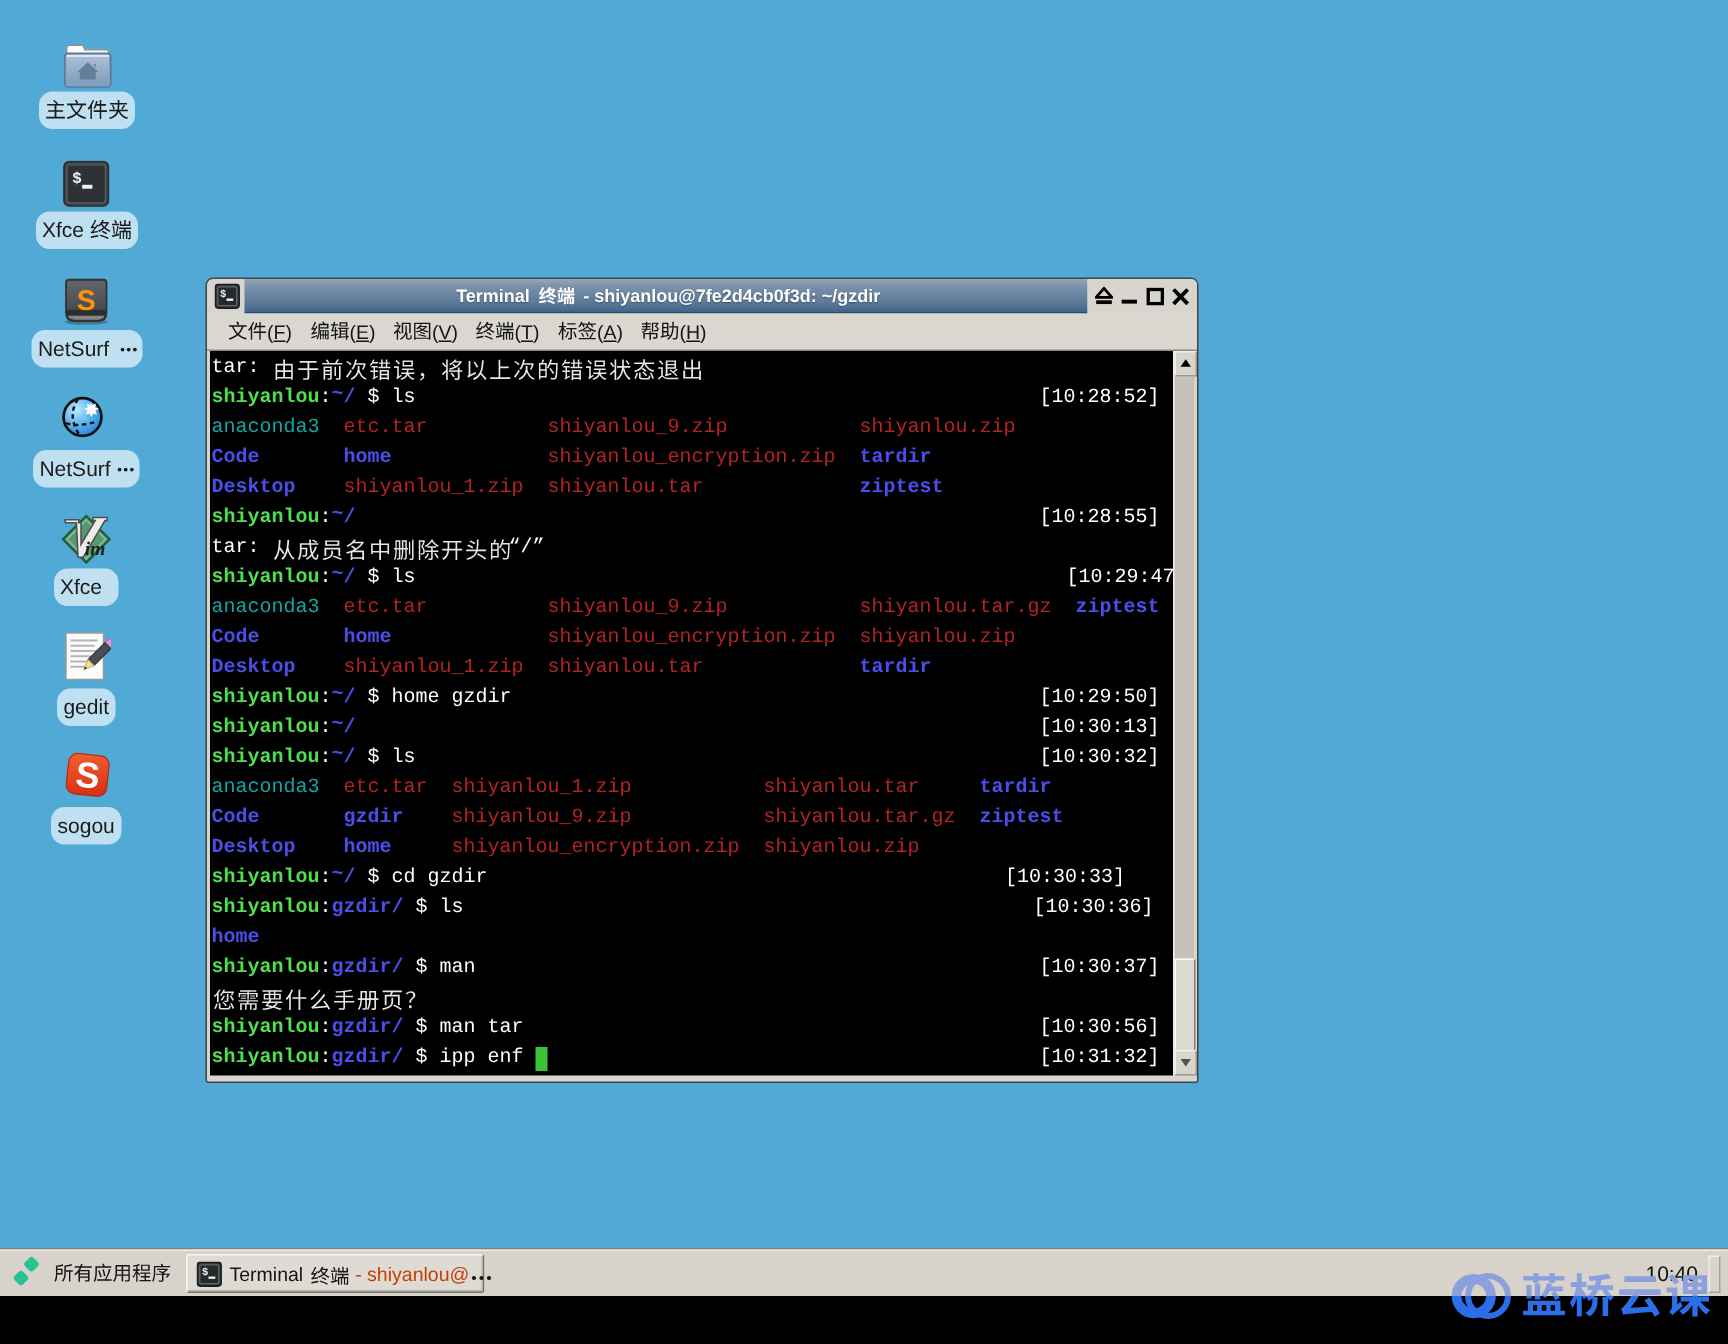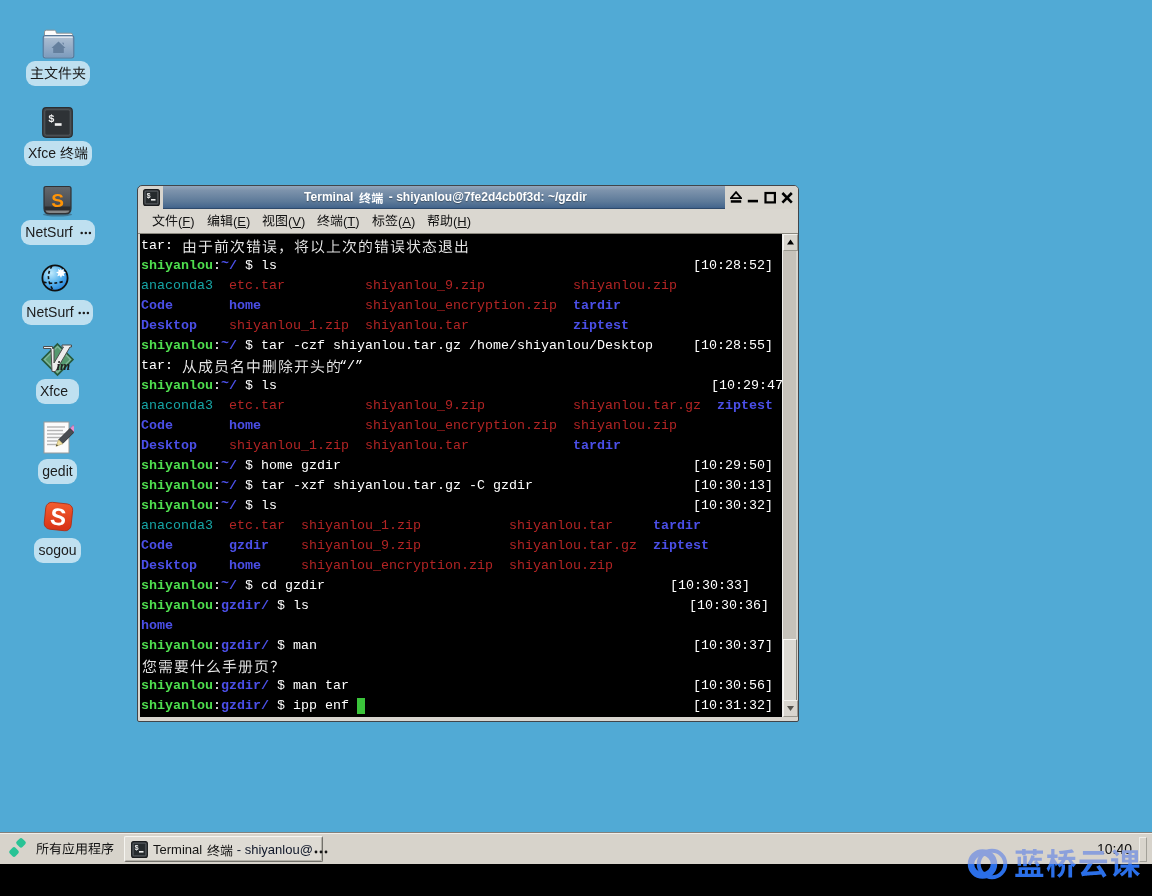--- a/index.html
+++ b/index.html
@@ -205,30 +205,30 @@
         <span class="abs" style="left:26px;top:0;line-height:25px">(<u>H</u>)</span>
       </div>
 <div id="content">
 <div class="tl" style="top:2px"><span class="fg" style="left:1px">tar: </span><div class="cjk" style="left:41.6px;top:2.6px"><svg width="288" height="16" viewBox="0 0 288 16">
               <path fill="#E6E6E6" d="M2.8 9H6.8V12.3H2.8ZM12.1 9V12.3H8V9ZM2.8 7.9V4.6H6.8V7.9ZM12.1 7.9H8V4.6H12.1ZM6.8 0.6V3.5H1.7V14.3H2.8V13.4H12.1V14.2H13.2V3.5H8V0.6Z M17.8 1.7V2.8H23V6.5H16.8V7.7H23V12.7C23 13 22.9 13.1 22.6 13.1C22.2 13.1 21.1 13.1 19.9 13.1C20 13.4 20.2 13.9 20.3 14.2C21.9 14.2 22.8 14.2 23.4 14C24 13.8 24.2 13.5 24.2 12.7V7.7H30.1V6.5H24.2V2.8H29.1V1.7Z M41 5.5V11.6H42V5.5ZM44 5V12.9C44 13.1 43.9 13.2 43.7 13.2C43.5 13.2 42.7 13.2 41.7 13.2C41.9 13.5 42.1 13.9 42.1 14.2C43.3 14.3 44.1 14.2 44.5 14.1C45 13.9 45.1 13.6 45.1 12.9V5ZM42.8 0.5C42.4 1.3 41.9 2.2 41.4 3H36.9L37.6 2.7C37.3 2.1 36.7 1.2 36.1 0.6L35.1 1C35.6 1.6 36.2 2.4 36.5 3H32.8V4H46.1V3H42.6C43.1 2.3 43.5 1.6 44 0.9ZM38.1 8.6V10.1H34.8V8.6ZM38.1 7.7H34.8V6.3H38.1ZM33.7 5.3V14.2H34.8V11H38.1V13C38.1 13.2 38 13.3 37.8 13.3C37.6 13.3 36.9 13.3 36.2 13.2C36.3 13.5 36.5 14 36.6 14.2C37.6 14.2 38.2 14.2 38.6 14.1C39.1 13.9 39.2 13.6 39.2 13V5.3Z M48.8 2.4C49.9 3 51.1 3.9 51.7 4.5L52.4 3.6C51.8 3 50.5 2.2 49.5 1.6ZM48.6 12 49.7 12.8C50.6 11.5 51.7 9.7 52.6 8.2L51.7 7.5C50.8 9.1 49.5 10.9 48.6 12ZM54.8 0.6C54.3 3 53.5 5.3 52.3 6.8C52.6 6.9 53.2 7.2 53.4 7.4C54 6.5 54.5 5.5 55 4.2H60.5C60.2 5.3 59.7 6.4 59.4 7.1C59.6 7.2 60.1 7.5 60.3 7.6C60.8 6.6 61.5 5 61.9 3.5L61.1 3.1L60.8 3.1H55.3C55.6 2.4 55.8 1.6 56 0.8ZM56.5 5V5.9C56.5 8 56.2 11.3 51.6 13.5C51.9 13.7 52.2 14.1 52.4 14.4C55.4 12.9 56.7 11 57.2 9.2C58.1 11.5 59.4 13.3 61.6 14.2C61.7 13.9 62.1 13.4 62.3 13.2C59.7 12.3 58.3 10 57.6 7C57.7 6.6 57.7 6.2 57.7 5.9V5Z M66.7 0.6C66.2 2 65.4 3.3 64.6 4.2C64.7 4.4 65 5 65.1 5.2C65.6 4.7 66 4.1 66.4 3.4H70V2.4H67C67.2 1.9 67.5 1.4 67.6 0.9ZM64.9 8V9H67V12C67 12.6 66.6 13 66.3 13.2C66.5 13.4 66.7 13.9 66.8 14.1C67.1 13.9 67.5 13.6 70 12.2C69.9 12 69.8 11.6 69.8 11.3L68 12.2V9H70.1V8H68V6H69.8V5H65.6V6H67V8ZM75.2 0.6V2.6H73.1V0.6H72.1V2.6H70.6V3.5H72.1V5.5H70.3V6.5H78.3V5.5H76.2V3.5H77.9V2.6H76.2V0.6ZM73.1 3.5H75.2V5.5H73.1ZM72.2 11.1H76.2V12.7H72.2ZM72.2 10.2V8.7H76.2V10.2ZM71.1 7.7V14.3H72.2V13.6H76.2V14.2H77.3V7.7Z M87.4 2.3H92.2V4.3H87.4ZM86.4 1.3V5.3H93.3V1.3ZM81.5 1.7C82.3 2.4 83.3 3.4 83.8 4L84.6 3.2C84.1 2.6 83.1 1.7 82.3 1ZM85.5 9.3V10.3H88.8C88.3 11.8 87.3 12.8 85 13.4C85.3 13.6 85.5 14.1 85.6 14.3C87.9 13.6 89.1 12.6 89.7 11C90.5 12.6 91.8 13.8 93.7 14.3C93.8 14 94.2 13.6 94.4 13.4C92.5 12.9 91.2 11.8 90.5 10.3H94.3V9.3H90.1C90.2 8.8 90.3 8.3 90.3 7.7H93.8V6.7H85.9V7.7H89.3C89.2 8.3 89.2 8.8 89.1 9.3ZM82.8 13.9C83 13.6 83.4 13.3 85.8 11.6C85.7 11.4 85.6 11 85.5 10.7L83.9 11.8V5.2H80.7V6.3H82.8V11.7C82.8 12.3 82.5 12.7 82.2 12.8C82.4 13.1 82.7 13.6 82.8 13.9Z M98.3 14.7C99.9 14.2 100.9 12.9 100.9 11.3C100.9 10.3 100.5 9.6 99.7 9.6C99 9.6 98.5 10 98.5 10.7C98.5 11.4 99 11.7 99.6 11.7L99.9 11.7C99.8 12.7 99.2 13.4 98 13.9Z M118.3 9.8C119 10.7 119.9 11.8 120.2 12.5L121.2 12C120.8 11.2 120 10.1 119.2 9.4ZM123.2 6V7.9H117.2V8.9H123.2V13C123.2 13.2 123.2 13.2 122.9 13.2C122.7 13.3 121.8 13.3 120.9 13.2C121.1 13.5 121.3 14 121.3 14.3C122.5 14.3 123.3 14.3 123.7 14.1C124.2 13.9 124.4 13.6 124.4 13V8.9H126.2V7.9H124.4V6ZM112.7 3.2C113.4 4 114.3 5 114.7 5.8L115.4 5.1V7.7C114.4 8.6 113.3 9.6 112.6 10.1L113.2 11.1C113.9 10.5 114.7 9.7 115.4 9V14.3H116.5V0.6H115.4V4.9C115 4.3 114.2 3.3 113.4 2.6ZM119.5 4C120 4.4 120.6 5 120.9 5.5C119.8 6 118.6 6.4 117.3 6.6C117.6 6.9 117.8 7.3 117.9 7.5C121.2 6.8 124.5 5.2 125.9 2.1L125.2 1.7L125 1.8H121.7C122 1.5 122.3 1.2 122.5 0.9L121.3 0.6C120.5 1.8 118.9 3 117.2 3.7C117.5 3.9 117.8 4.2 118 4.5C118.9 4 119.9 3.4 120.7 2.7H124.3C123.7 3.6 122.8 4.4 121.8 5C121.5 4.5 120.9 3.9 120.3 3.5Z M133.6 2.5C134.4 3.6 135.4 5.1 135.8 6.1L136.8 5.5C136.4 4.5 135.4 3.1 134.5 2ZM139.3 1.2C139 7.8 138 11.5 133.2 13.4C133.4 13.6 133.9 14.2 134 14.4C136 13.5 137.4 12.3 138.4 10.7C139.6 11.9 140.8 13.3 141.4 14.3L142.4 13.5C141.7 12.5 140.2 10.9 138.9 9.7C139.9 7.6 140.3 4.8 140.5 1.2ZM130.1 12.8C130.5 12.5 131 12.1 135.3 10.1C135.3 9.8 135.1 9.3 135 9L131.6 10.7V1.7H130.4V10.5C130.4 11.2 129.8 11.7 129.5 11.9C129.7 12.1 130 12.5 130.1 12.8Z M150.4 0.8V12.5H144.8V13.6H158.2V12.5H151.5V6.5H157.1V5.4H151.5V0.8Z M160.8 2.4C161.9 3 163.1 3.9 163.7 4.5L164.4 3.6C163.8 3 162.5 2.2 161.5 1.6ZM160.6 12 161.7 12.8C162.6 11.5 163.7 9.7 164.6 8.2L163.7 7.5C162.8 9.1 161.5 10.9 160.6 12ZM166.8 0.6C166.3 3 165.5 5.3 164.3 6.8C164.6 6.9 165.2 7.2 165.4 7.4C166 6.5 166.5 5.5 167 4.2H172.5C172.2 5.3 171.7 6.4 171.4 7.1C171.6 7.2 172.1 7.5 172.3 7.6C172.8 6.6 173.5 5 173.9 3.5L173.1 3.1L172.8 3.1H167.3C167.6 2.4 167.8 1.6 168 0.8ZM168.5 5V5.9C168.5 8 168.2 11.3 163.6 13.5C163.9 13.7 164.2 14.1 164.4 14.4C167.4 12.9 168.7 11 169.2 9.2C170.1 11.5 171.4 13.3 173.6 14.2C173.7 13.9 174.1 13.4 174.3 13.2C171.7 12.3 170.3 10 169.6 7C169.7 6.6 169.7 6.2 169.7 5.9V5Z M184.2 6.8C185 7.9 186.1 9.4 186.5 10.3L187.5 9.7C187 8.8 185.9 7.4 185.1 6.3ZM179.6 0.6C179.5 1.3 179.2 2.3 179 3H177.3V13.9H178.3V12.7H182.5V3H180C180.2 2.4 180.5 1.5 180.8 0.8ZM178.3 4H181.5V7.1H178.3ZM178.3 11.7V8.1H181.5V11.7ZM184.9 0.5C184.4 2.6 183.6 4.6 182.6 6C182.9 6.1 183.3 6.4 183.5 6.6C184 5.9 184.5 5 184.9 4H188.8C188.6 10 188.3 12.2 187.9 12.8C187.7 13 187.5 13 187.2 13C186.9 13 186 13 185 12.9C185.2 13.2 185.3 13.7 185.4 14C186.2 14 187.1 14.1 187.6 14C188.1 14 188.5 13.8 188.8 13.4C189.4 12.7 189.6 10.4 189.8 3.5C189.8 3.4 189.8 3 189.8 3H185.3C185.6 2.2 185.8 1.5 186 0.8Z M194.7 0.6C194.2 2 193.4 3.3 192.6 4.2C192.7 4.4 193 5 193.1 5.2C193.6 4.7 194 4.1 194.4 3.4H198V2.4H195C195.2 1.9 195.5 1.4 195.6 0.9ZM192.9 8V9H195V12C195 12.6 194.6 13 194.3 13.2C194.5 13.4 194.7 13.9 194.8 14.1C195.1 13.9 195.5 13.6 198 12.2C197.9 12 197.8 11.6 197.8 11.3L196 12.2V9H198.1V8H196V6H197.8V5H193.6V6H195V8ZM203.2 0.6V2.6H201.1V0.6H200.1V2.6H198.6V3.5H200.1V5.5H198.3V6.5H206.3V5.5H204.2V3.5H205.9V2.6H204.2V0.6ZM201.1 3.5H203.2V5.5H201.1ZM200.2 11.1H204.2V12.7H200.2ZM200.2 10.2V8.7H204.2V10.2ZM199.1 7.7V14.3H200.2V13.6H204.2V14.2H205.3V7.7Z M215.4 2.3H220.2V4.3H215.4ZM214.4 1.3V5.3H221.3V1.3ZM209.5 1.7C210.3 2.4 211.3 3.4 211.8 4L212.6 3.2C212.1 2.6 211.1 1.7 210.3 1ZM213.5 9.3V10.3H216.8C216.3 11.8 215.3 12.8 213 13.4C213.3 13.6 213.5 14.1 213.6 14.3C215.9 13.6 217.1 12.6 217.7 11C218.5 12.6 219.8 13.8 221.7 14.3C221.8 14 222.2 13.6 222.4 13.4C220.5 12.9 219.2 11.8 218.5 10.3H222.3V9.3H218.1C218.2 8.8 218.3 8.3 218.3 7.7H221.8V6.7H213.9V7.7H217.3C217.2 8.3 217.2 8.8 217.1 9.3ZM210.8 13.9C211 13.6 211.4 13.3 213.8 11.6C213.7 11.4 213.6 11 213.5 10.7L211.9 11.8V5.2H208.7V6.3H210.8V11.7C210.8 12.3 210.5 12.7 210.2 12.8C210.4 13.1 210.7 13.6 210.8 13.9Z M235 1.6C235.7 2.4 236.5 3.5 236.8 4.2L237.7 3.7C237.4 3 236.6 1.9 235.9 1.1ZM224.7 3.1C225.4 3.9 226.3 5.1 226.6 5.9L227.5 5.2C227.2 4.5 226.3 3.4 225.6 2.5ZM232.8 0.6V4.1L232.8 5H229.3V6.1H232.7C232.5 8.6 231.6 11.3 228.9 13.6C229.2 13.8 229.6 14.1 229.8 14.3C232 12.4 233.1 10.2 233.5 8C234.4 10.8 235.7 13 237.7 14.3C237.9 14 238.2 13.6 238.5 13.4C236.2 12.1 234.8 9.4 234.1 6.1H238.2V5H233.9L233.9 4.1V0.6ZM224.5 10.2 225.1 11.2C225.9 10.5 226.8 9.6 227.7 8.8V14.3H228.8V0.6H227.7V7.4C226.5 8.5 225.3 9.6 224.5 10.2Z M245.7 7C246.6 7.5 247.6 8.3 248.1 8.9L249.1 8.2C248.5 7.6 247.5 6.9 246.6 6.4ZM244 9.5V12.4C244 13.7 244.5 14 246.2 14C246.6 14 249.3 14 249.7 14C251.1 14 251.5 13.5 251.6 11.6C251.3 11.6 250.8 11.4 250.6 11.2C250.5 12.7 250.4 13 249.6 13C249 13 246.7 13 246.3 13C245.3 13 245.1 12.9 245.1 12.4V9.5ZM246.1 9.2C247 10 248 11.1 248.5 11.8L249.4 11.2C248.9 10.5 247.8 9.4 247 8.7ZM251.2 9.6C251.9 10.9 252.7 12.6 252.9 13.6L254 13.2C253.7 12.2 252.9 10.5 252.2 9.3ZM242.3 9.5C242 10.7 241.5 12.2 240.8 13.2L241.8 13.7C242.5 12.7 243 11.1 243.3 9.8ZM246.9 0.5C246.9 1.3 246.8 2 246.6 2.7H240.8V3.7H246.3C245.6 5.7 244.1 7.3 240.7 8.2C240.9 8.4 241.2 8.8 241.3 9.1C245.2 8.1 246.8 6.1 247.5 3.7C248.6 6.4 250.6 8.2 253.5 9C253.7 8.7 254 8.3 254.3 8C251.6 7.4 249.7 5.9 248.7 3.7H254.1V2.7H247.8C247.9 2 248 1.3 248.1 0.5Z M257.2 1.8C258 2.5 259 3.6 259.4 4.2L260.3 3.6C259.8 2.9 258.8 1.9 258.1 1.2ZM267.6 4.5V5.9H263V4.5ZM267.6 3.6H263V2.2H267.6ZM261.7 11.9C262 11.7 262.5 11.5 265.6 10.6C265.6 10.4 265.5 10 265.6 9.7L263 10.4V6.9H268.7V1.3H261.8V9.9C261.8 10.5 261.5 10.8 261.2 11C261.4 11.2 261.6 11.6 261.7 11.9ZM264.3 7.9C265.9 9 267.9 10.7 268.8 11.8L269.6 11.2C269.1 10.6 268.3 9.8 267.4 9.1C268.2 8.7 269.1 8.1 269.9 7.5L269 6.8C268.4 7.3 267.5 8 266.7 8.6C266.2 8.1 265.6 7.7 265.1 7.3ZM259.9 5.9H256.8V6.9H258.8V11.5C258.1 11.8 257.4 12.4 256.6 13.1L257.3 14.1C258.1 13.2 258.9 12.4 259.4 12.4C259.8 12.4 260.2 12.8 260.9 13.2C261.9 13.8 263.2 13.9 264.9 13.9C266.4 13.9 269 13.8 270.1 13.8C270.1 13.4 270.2 12.9 270.4 12.6C268.9 12.8 266.7 12.9 265 12.9C263.3 12.9 262.1 12.8 261.1 12.3C260.5 11.9 260.2 11.7 259.9 11.5Z M273.5 8V13.4H284.1V14.3H285.3V8H284.1V12.3H280V7.1H284.7V1.9H283.5V6H280V0.6H278.8V6H275.4V2H274.2V7.1H278.8V12.3H274.8V8Z"></path>
             </svg></div></div>
 <div class="tl" style="top:22px"><span class="gr" style="left:1px">shiyanlou</span><span class="fg" style="left:73px">:</span><span class="bl" style="left:81px;top:-2px">~</span><span class="bl" style="left:89px">/</span><span class="fg" style="left:97px"> $ ls</span><span class="fg" style="left:553px">[10:28:52]</span></div>
 <div class="tl" style="top:42px"><span class="te" style="left:1px">anaconda3</span><span class="re" style="left:89px">etc.tar</span><span class="re" style="left:225px">shiyanlou_9.zip</span><span class="re" style="left:433px">shiyanlou.zip</span></div>
 <div class="tl" style="top:62px"><span class="bl" style="left:1px">Code</span><span class="bl" style="left:89px">home</span><span class="re" style="left:225px">shiyanlou_encryption.zip</span><span class="bl" style="left:433px">tardir</span></div>
 <div class="tl" style="top:82px"><span class="bl" style="left:1px">Desktop</span><span class="re" style="left:89px">shiyanlou_1.zip</span><span class="re" style="left:225px">shiyanlou.tar</span><span class="bl" style="left:433px">ziptest</span></div>
-<div class="tl" style="top:102px"><span class="gr" style="left:1px">shiyanlou</span><span class="fg" style="left:73px">:</span><span class="bl" style="left:81px;top:-2px">~</span><span class="bl" style="left:89px">/</span><span class="fg" style="left:97px"> $ tar -czf shiyanlou.tar.gz /home/shiyanlou/Desktop</span><span class="fg" style="left:553px">[10:28:55]</span></div>
+<div class="tl" style="top:102px"><span class="gr" style="left:1px">shiyanlou</span><span class="fg" style="left:73px">:</span><span class="bl" style="left:81px;top:-2px">~</span><span class="bl" style="left:89px">/</span><span class="fg" style="left:553px">[10:28:55]</span></div>
 <div class="tl" style="top:122px"><span class="fg" style="left:1px">tar: </span><div class="cjk" style="left:41.6px;top:2.6px"><svg width="160" height="16" viewBox="0 0 160 16">
               <path fill="#E6E6E6" d="M3.9 0.9C3.7 6.5 3.1 10.9 0.6 13.5C0.9 13.7 1.5 14.1 1.7 14.3C3.2 12.5 4 10.1 4.5 7.1C5.4 8.3 6.3 9.7 6.8 10.7L7.6 9.9C7.1 8.7 5.8 7 4.7 5.7C4.9 4.2 5 2.7 5.1 1ZM9.6 0.9C9.3 6.6 8.5 11 5.5 13.5C5.8 13.6 6.4 14 6.6 14.2C8.2 12.7 9.2 10.7 9.9 8.2C10.5 10.3 11.6 12.7 13.5 14.1C13.6 13.8 14 13.3 14.3 13.1C12 11.5 10.8 8.3 10.3 5.8C10.6 4.4 10.7 2.7 10.8 1Z M24.1 0.6C24.1 1.5 24.1 2.3 24.2 3.1H17.9V7.3C17.9 9.3 17.8 11.8 16.5 13.7C16.8 13.8 17.3 14.2 17.5 14.4C18.8 12.4 19.1 9.4 19.1 7.3V7.2H21.8C21.7 9.8 21.7 10.7 21.5 11C21.3 11.1 21.2 11.1 21 11.1C20.7 11.1 20.1 11.1 19.4 11.1C19.6 11.3 19.7 11.8 19.7 12.1C20.5 12.1 21.1 12.1 21.5 12.1C21.9 12.1 22.2 12 22.4 11.7C22.7 11.3 22.8 10 22.9 6.7C22.9 6.5 22.9 6.2 22.9 6.2H19.1V4.2H24.3C24.4 6.6 24.8 8.8 25.4 10.5C24.4 11.7 23.2 12.6 21.9 13.3C22.1 13.5 22.5 14 22.7 14.2C23.9 13.5 24.9 12.7 25.8 11.7C26.5 13.3 27.4 14.2 28.5 14.2C29.7 14.2 30.1 13.5 30.3 10.9C30 10.8 29.6 10.5 29.3 10.3C29.2 12.3 29.1 13.1 28.6 13.1C27.9 13.1 27.2 12.2 26.6 10.7C27.7 9.3 28.6 7.6 29.3 5.7L28.1 5.4C27.7 6.9 27 8.2 26.2 9.4C25.8 8 25.6 6.2 25.4 4.2H30.2V3.1H25.3C25.3 2.3 25.3 1.5 25.3 0.6ZM26 1.3C27 1.8 28.1 2.6 28.7 3.1L29.4 2.4C28.8 1.8 27.6 1.1 26.7 0.7Z M36 2.2H43V3.9H36ZM34.8 1.3V4.9H44.2V1.3ZM38.8 8.2V9.6C38.8 10.8 38.4 12.4 33 13.4C33.2 13.7 33.6 14.1 33.7 14.4C39.3 13.1 40 11.2 40 9.6V8.2ZM39.9 12.1C41.7 12.8 44.1 13.7 45.4 14.4L45.9 13.4C44.7 12.8 42.2 11.9 40.4 11.3ZM34.3 6.2V11.7H35.5V7.3H43.6V11.6H44.8V6.2Z M51.9 5.2C52.7 5.8 53.6 6.5 54.2 7.1C52.5 8 50.5 8.7 48.7 9C48.9 9.3 49.2 9.8 49.3 10.1C50.1 9.9 50.9 9.6 51.8 9.3V14.3H52.9V13.5H59.5V14.3H60.7V8H54.7C57.2 6.7 59.4 4.9 60.6 2.5L59.8 2L59.6 2.1H54.4C54.7 1.7 55 1.2 55.3 0.8L54 0.6C53.2 2 51.5 3.6 49 4.8C49.3 5 49.7 5.4 49.8 5.6C51.2 4.9 52.4 4 53.4 3.1H58.9C58 4.4 56.7 5.5 55.3 6.5C54.6 5.9 53.6 5.1 52.8 4.6ZM59.5 12.5H52.9V9.1H59.5Z M70.8 0.6V3.3H65.4V10.3H66.5V9.4H70.8V14.3H72V9.4H76.3V10.3H77.4V3.3H72V0.6ZM66.5 8.3V4.4H70.8V8.3ZM76.3 8.3H72V4.4H76.3Z M90.6 2.2V10.7H91.5V2.2ZM92.7 0.8V13C92.7 13.3 92.7 13.3 92.5 13.3C92.3 13.3 91.6 13.3 90.9 13.3C91.1 13.6 91.2 14 91.2 14.3C92.2 14.3 92.8 14.3 93.2 14.1C93.6 13.9 93.7 13.6 93.7 13V0.8ZM80.7 6.4V7.4H81.6V8.2C81.6 10 81.5 12.2 80.6 13.8C80.8 13.9 81.2 14.1 81.4 14.3C82.4 12.7 82.5 10.1 82.5 8.2V7.4H83.9V12.9C83.9 13.1 83.9 13.2 83.7 13.2C83.6 13.2 83.1 13.2 82.5 13.2C82.7 13.4 82.8 13.9 82.8 14.1C83.6 14.1 84.1 14.1 84.4 13.9C84.8 13.8 84.9 13.5 84.9 12.9V7.4H85.9V7.5C85.9 9.5 85.9 12.1 85 13.8C85.2 13.9 85.7 14.1 85.8 14.3C86.7 12.5 86.9 9.6 86.9 7.5V7.4H88.2V12.9C88.2 13.1 88.2 13.2 88 13.2C87.9 13.2 87.4 13.2 86.9 13.2C87 13.4 87.1 13.9 87.1 14.1C87.9 14.1 88.4 14.1 88.7 13.9C89.1 13.8 89.2 13.5 89.2 12.9V7.4H90V6.4H89.2V1.1H85.9V6.4H84.9V1.1H81.6V6.4ZM82.5 2.1H83.9V6.4H82.5ZM86.9 2.1H88.2V6.4H86.9Z M103.1 9.8C102.6 10.9 101.8 12 101 12.8C101.3 12.9 101.7 13.2 101.9 13.4C102.6 12.6 103.5 11.3 104.1 10.1ZM107.4 10.1C108.2 11.1 109.1 12.4 109.5 13.3L110.4 12.7C110 11.9 109.1 10.6 108.2 9.7ZM97.2 1.2V14.3H98.2V2.2H100.1C99.7 3.2 99.3 4.5 98.8 5.6C100 6.8 100.2 7.8 100.2 8.6C100.2 9.1 100.2 9.5 99.9 9.6C99.8 9.7 99.6 9.8 99.4 9.8C99.2 9.8 98.8 9.8 98.5 9.8C98.7 10.1 98.7 10.5 98.8 10.8C99.1 10.8 99.5 10.8 99.8 10.7C100.1 10.7 100.4 10.6 100.6 10.4C101.1 10.1 101.2 9.5 101.2 8.7C101.2 7.8 101 6.7 99.8 5.5C100.4 4.3 100.9 2.8 101.4 1.6L100.7 1.1L100.5 1.2ZM101.5 8V9H105.4V13C105.4 13.2 105.4 13.3 105.1 13.3C104.9 13.3 104.2 13.3 103.4 13.3C103.6 13.6 103.7 14 103.8 14.3C104.8 14.3 105.5 14.3 106 14.1C106.4 13.9 106.5 13.6 106.5 13V9H110.2V8H106.5V6.2H108.8V5.2H102.9V6.2H105.4V8ZM105.8 0.5C104.9 2.3 103 4 101.1 5C101.4 5.2 101.7 5.5 101.9 5.8C103.3 4.9 104.8 3.7 105.9 2.2C107.2 3.8 108.4 4.8 109.8 5.6C109.9 5.3 110.3 5 110.5 4.8C109.1 4 107.8 3 106.5 1.4L106.8 0.9Z M121.7 2.6V6.9H117.5V6.2V2.6ZM112.8 6.9V8H116.3C116.1 10 115.3 12 112.8 13.5C113.1 13.7 113.5 14.1 113.7 14.4C116.5 12.6 117.2 10.3 117.4 8H121.7V14.3H122.8V8H126.1V6.9H122.8V2.6H125.7V1.6H113.3V2.6H116.4V6.2L116.4 6.9Z M136 10.7C138 11.6 140.1 13 141.3 14.1L142.1 13.2C140.8 12.1 138.7 10.8 136.6 9.8ZM130.9 2.1C132.1 2.5 133.5 3.3 134.3 3.9L134.9 3C134.2 2.4 132.7 1.7 131.5 1.3ZM129.5 4.8C130.7 5.3 132.2 6.1 132.9 6.7L133.6 5.8C132.9 5.2 131.4 4.4 130.2 4ZM128.8 7.4V8.5H135.2C134.4 10.8 132.7 12.4 128.8 13.3C129.1 13.6 129.4 14 129.5 14.2C133.7 13.2 135.6 11.2 136.4 8.5H142.1V7.4H136.6C137 5.5 137 3.3 137 0.7H135.9C135.9 3.3 135.9 5.6 135.5 7.4Z M152.2 6.8C153 7.9 154.1 9.4 154.5 10.3L155.5 9.7C155 8.8 153.9 7.4 153.1 6.3ZM147.6 0.6C147.5 1.3 147.2 2.3 147 3H145.3V13.9H146.3V12.7H150.5V3H148C148.2 2.4 148.5 1.5 148.8 0.8ZM146.3 4H149.5V7.1H146.3ZM146.3 11.7V8.1H149.5V11.7ZM152.9 0.5C152.4 2.6 151.6 4.6 150.6 6C150.9 6.1 151.3 6.4 151.5 6.6C152 5.9 152.5 5 152.9 4H156.8C156.6 10 156.3 12.2 155.9 12.8C155.7 13 155.5 13 155.2 13C154.9 13 154 13 153 12.9C153.2 13.2 153.3 13.7 153.4 14C154.2 14 155.1 14.1 155.6 14C156.1 14 156.5 13.8 156.8 13.4C157.4 12.7 157.6 10.4 157.8 3.5C157.8 3.4 157.8 3 157.8 3H153.3C153.6 2.2 153.8 1.5 154 0.8Z"></path>
             </svg></div><span class="fg" style="left:199px">“/”</span></div>
 <div class="tl" style="top:142px"><span class="gr" style="left:1px">shiyanlou</span><span class="fg" style="left:73px">:</span><span class="bl" style="left:81px;top:-2px">~</span><span class="bl" style="left:89px">/</span><span class="fg" style="left:97px"> $ ls</span><span class="fg" style="left:571px">[10:29:47]</span></div>
 <div class="tl" style="top:162px"><span class="te" style="left:1px">anaconda3</span><span class="re" style="left:89px">etc.tar</span><span class="re" style="left:225px">shiyanlou_9.zip</span><span class="re" style="left:433px">shiyanlou.tar.gz</span><span class="bl" style="left:577px">ziptest</span></div>
 <div class="tl" style="top:182px"><span class="bl" style="left:1px">Code</span><span class="bl" style="left:89px">home</span><span class="re" style="left:225px">shiyanlou_encryption.zip</span><span class="re" style="left:433px">shiyanlou.zip</span></div>
 <div class="tl" style="top:202px"><span class="bl" style="left:1px">Desktop</span><span class="re" style="left:89px">shiyanlou_1.zip</span><span class="re" style="left:225px">shiyanlou.tar</span><span class="bl" style="left:433px">tardir</span></div>
 <div class="tl" style="top:222px"><span class="gr" style="left:1px">shiyanlou</span><span class="fg" style="left:73px">:</span><span class="bl" style="left:81px;top:-2px">~</span><span class="bl" style="left:89px">/</span><span class="fg" style="left:97px"> $ home gzdir</span><span class="fg" style="left:553px">[10:29:50]</span></div>
-<div class="tl" style="top:242px"><span class="gr" style="left:1px">shiyanlou</span><span class="fg" style="left:73px">:</span><span class="bl" style="left:81px;top:-2px">~</span><span class="bl" style="left:89px">/</span><span class="fg" style="left:97px"> $ tar -xzf shiyanlou.tar.gz -C gzdir</span><span class="fg" style="left:553px">[10:30:13]</span></div>
+<div class="tl" style="top:242px"><span class="gr" style="left:1px">shiyanlou</span><span class="fg" style="left:73px">:</span><span class="bl" style="left:81px;top:-2px">~</span><span class="bl" style="left:89px">/</span><span class="fg" style="left:553px">[10:30:13]</span></div>
 <div class="tl" style="top:262px"><span class="gr" style="left:1px">shiyanlou</span><span class="fg" style="left:73px">:</span><span class="bl" style="left:81px;top:-2px">~</span><span class="bl" style="left:89px">/</span><span class="fg" style="left:97px"> $ ls</span><span class="fg" style="left:553px">[10:30:32]</span></div>
 <div class="tl" style="top:282px"><span class="te" style="left:1px">anaconda3</span><span class="re" style="left:89px">etc.tar</span><span class="re" style="left:161px">shiyanlou_1.zip</span><span class="re" style="left:369px">shiyanlou.tar</span><span class="bl" style="left:513px">tardir</span></div>
 <div class="tl" style="top:302px"><span class="bl" style="left:1px">Code</span><span class="bl" style="left:89px">gzdir</span><span class="re" style="left:161px">shiyanlou_9.zip</span><span class="re" style="left:369px">shiyanlou.tar.gz</span><span class="bl" style="left:513px">ziptest</span></div>
 <div class="tl" style="top:322px"><span class="bl" style="left:1px">Desktop</span><span class="bl" style="left:89px">home</span><span class="re" style="left:161px">shiyanlou_encryption.zip</span><span class="re" style="left:369px">shiyanlou.zip</span></div>
 <div class="tl" style="top:342px"><span class="gr" style="left:1px">shiyanlou</span><span class="fg" style="left:73px">:</span><span class="bl" style="left:81px;top:-2px">~</span><span class="bl" style="left:89px">/</span><span class="fg" style="left:97px"> $ cd gzdir</span><span class="fg" style="left:530px">[10:30:33]</span></div>
 <div class="tl" style="top:362px"><span class="gr" style="left:1px">shiyanlou</span><span class="fg" style="left:73px">:</span><span class="bl" style="left:81px">gzdir/</span><span class="fg" style="left:129px"> $ ls</span><span class="fg" style="left:549px">[10:30:36]</span></div>
 <div class="tl" style="top:382px"><span class="bl" style="left:1px">home</span></div>
 <div class="tl" style="top:402px"><span class="gr" style="left:1px">shiyanlou</span><span class="fg" style="left:73px">:</span><span class="bl" style="left:81px">gzdir/</span><span class="fg" style="left:129px"> $ man</span><span class="fg" style="left:553px">[10:30:37]</span></div>
 <div class="tl" style="top:422px"><div class="cjk" style="left:1.6px;top:2.6px"><svg width="144" height="16" viewBox="0 0 144 16">
               <path fill="#E6E6E6" d="M7 4.7C6.6 5.8 5.9 6.8 5.1 7.5C5.3 7.6 5.7 8 5.9 8.1C6.7 7.4 7.5 6.2 8 5ZM9.2 3.5V7.9C9.2 8 9.1 8.1 9 8.1C8.8 8.1 8.2 8.1 7.4 8.1C7.6 8.3 7.7 8.8 7.8 9C8.7 9 9.4 9 9.7 8.9C10.2 8.7 10.3 8.4 10.3 7.9V3.5ZM11.1 5.1C11.8 6 12.6 7.3 12.9 8.2L13.9 7.6C13.5 6.8 12.8 5.6 12 4.7ZM3.9 9.9V12.5C3.9 13.7 4.4 14 6.2 14C6.5 14 9.3 14 9.7 14C11.2 14 11.6 13.6 11.7 11.7C11.4 11.6 10.9 11.4 10.7 11.2C10.6 12.8 10.5 13 9.7 13C9 13 6.7 13 6.2 13C5.2 13 5 12.9 5 12.5V9.9ZM6.2 9.2C7 10 7.9 11.2 8.3 11.9L9.2 11.3C8.8 10.6 7.9 9.5 7 8.8ZM11.4 10.1C12.1 11.2 12.8 12.6 13 13.5L14.1 13.1C13.8 12.2 13.1 10.8 12.4 9.7ZM2.2 10C1.9 11 1.3 12.3 0.7 13.2L1.8 13.7C2.3 12.8 2.8 11.4 3.2 10.4ZM7 0.6C6.5 2 5.6 3.4 4.6 4.3C4.8 4.4 5.2 4.8 5.4 5C6 4.4 6.5 3.7 7 3H12.6C12.4 3.5 12.1 4.1 11.9 4.4L12.9 4.6C13.2 4 13.7 3 14.1 2.2L13.3 2L13.1 2H7.5C7.7 1.6 7.9 1.3 8 0.9ZM4.1 0.6C3.2 2.2 1.9 3.9 0.5 4.9C0.7 5.1 1.1 5.6 1.3 5.8C1.7 5.4 2.2 4.9 2.7 4.4V9.1H3.8V3C4.3 2.3 4.7 1.6 5.1 0.9Z M18.9 4.6V5.3H22.1V4.6ZM18.6 6.2V6.9H22.1V6.2ZM24.7 6.2V6.9H28.4V6.2ZM24.7 4.6V5.3H28V4.6ZM17.1 3V5.8H18.1V3.8H22.9V7.3H23.9V3.8H28.7V5.8H29.8V3H23.9V2.1H28.9V1.2H18V2.1H22.9V3ZM18.1 9.8V14.3H19.2V10.7H21.4V14.2H22.4V10.7H24.7V14.2H25.7V10.7H28.1V13.2C28.1 13.3 28 13.4 27.8 13.4C27.7 13.4 27.2 13.4 26.6 13.4C26.7 13.6 26.9 14 26.9 14.3C27.7 14.3 28.3 14.3 28.7 14.1C29.1 14 29.1 13.7 29.1 13.2V9.8H23.5L23.9 8.7H30V7.8H17V8.7H22.7C22.7 9.1 22.6 9.4 22.4 9.8Z M42 9.7C41.5 10.5 40.8 11.2 39.9 11.7C38.8 11.5 37.7 11.2 36.6 11C36.9 10.6 37.3 10.1 37.6 9.7ZM33.8 3.5V7.4H37.8C37.5 7.8 37.3 8.2 37 8.7H32.8V9.7H36.3C35.8 10.4 35.3 11.1 34.8 11.6C36 11.8 37.3 12.1 38.5 12.4C37 12.9 35.1 13.2 32.9 13.3C33.1 13.6 33.3 14 33.3 14.3C36.2 14 38.4 13.6 40.1 12.8C42 13.3 43.6 13.8 44.8 14.3L45.8 13.4C44.6 13 43 12.5 41.3 12.1C42.1 11.4 42.8 10.6 43.2 9.7H46.1V8.7H38.3C38.5 8.3 38.7 7.9 38.9 7.5L38.3 7.4H45.2V3.5H41.6V2.2H45.9V1.2H33V2.2H37.1V3.5ZM38.2 2.2H40.6V3.5H38.2ZM34.8 4.4H37.1V6.5H34.8ZM38.2 4.4H40.6V6.5H38.2ZM41.6 4.4H44.1V6.5H41.6Z M52.3 0.7C51.5 3 50 5.2 48.5 6.7C48.7 7 49.1 7.5 49.2 7.8C49.7 7.2 50.3 6.5 50.8 5.8V14.3H51.9V4.1C52.5 3.1 53 2 53.4 1ZM57 0.7V5.8H52.9V6.9H57V14.3H58.2V6.9H62.2V5.8H58.2V0.7Z M70.6 0.8C69.4 2.8 67.1 5.4 64.9 6.9C65.2 7.2 65.5 7.5 65.8 7.7C68 6.1 70.3 3.5 71.7 1.2ZM73.5 8.7C74.1 9.5 74.9 10.5 75.5 11.5L67.8 12.1C70.2 10.1 72.7 7.4 75 4.3L73.9 3.7C71.6 7 68.5 10.1 67.5 10.9C66.6 11.7 66 12.3 65.5 12.4C65.7 12.7 65.9 13.3 66 13.5C66.6 13.3 67.4 13.3 76.2 12.5C76.5 13.1 76.8 13.7 77.1 14.1L78.1 13.5C77.4 12.1 75.9 9.9 74.5 8.2Z M80.7 8.3V9.4H86.9V12.7C86.9 13 86.8 13.1 86.4 13.2C86.1 13.2 84.9 13.2 83.7 13.1C83.8 13.4 84.1 13.9 84.1 14.2C85.7 14.3 86.7 14.2 87.3 14.1C87.8 13.9 88 13.5 88 12.7V9.4H94.2V8.3H88V5.9H93.4V4.8H88V2.4C89.8 2.2 91.4 1.9 92.7 1.5L91.9 0.6C89.6 1.3 85.3 1.7 81.7 1.9C81.8 2.1 82 2.6 82 2.9C83.5 2.8 85.2 2.7 86.9 2.5V4.8H81.7V5.9H86.9V8.3Z M104.1 1.6V6.2V6.5H102.6V1.6H98.3V6.2V6.5H96.6V7.6H98.3C98.2 9.6 97.8 11.9 96.6 13.6C96.8 13.8 97.3 14.2 97.4 14.4C98.8 12.5 99.2 9.8 99.3 7.6H101.5V12.9C101.5 13.1 101.4 13.2 101.2 13.2C101 13.2 100.3 13.2 99.5 13.2C99.7 13.5 99.9 13.9 99.9 14.2C100.9 14.2 101.6 14.2 102 14C102.4 13.8 102.6 13.5 102.6 12.9V7.6H104.1C104 9.6 103.7 11.8 102.6 13.6C102.8 13.7 103.3 14.1 103.4 14.3C104.7 12.5 105.1 9.8 105.2 7.6H107.6V12.9C107.6 13.2 107.5 13.2 107.3 13.2C107.1 13.3 106.3 13.3 105.6 13.2C105.7 13.5 105.9 14 105.9 14.3C107 14.3 107.7 14.3 108.1 14.1C108.5 13.9 108.7 13.6 108.7 12.9V7.6H110.3V6.5H108.7V1.6ZM99.4 2.6H101.5V6.5H99.4V6.2ZM105.2 6.5V6.2V2.6H107.6V6.5Z M118.9 6.2V8.9C118.9 10.5 118.3 12.3 112.7 13.4C113 13.6 113.3 14.1 113.4 14.3C119.2 13.1 120.1 11 120.1 8.9V6.2ZM120.1 11.5C121.8 12.3 124.1 13.5 125.2 14.3L125.9 13.5C124.7 12.6 122.5 11.5 120.8 10.7ZM114.5 4.2V11.2H115.7V5.3H123.3V11.2H124.5V4.2H119.1C119.4 3.7 119.7 3.1 120 2.5H125.9V1.4H113.1V2.5H118.7C118.5 3 118.2 3.7 118 4.2Z M130.9 9.5H132.1C131.7 7.3 134.9 6.8 134.9 4.5C134.9 2.8 133.7 1.8 131.8 1.8C130.4 1.8 129.4 2.4 128.5 3.4L129.3 4.1C130 3.3 130.8 2.9 131.7 2.9C133 2.9 133.5 3.6 133.5 4.6C133.5 6.3 130.4 7 130.9 9.5ZM131.5 13.2C132.1 13.2 132.5 12.8 132.5 12.2C132.5 11.6 132.1 11.2 131.5 11.2C131 11.2 130.6 11.6 130.6 12.2C130.6 12.8 131 13.2 131.5 13.2Z"></path>
@@ -260,21 +260,21 @@
 <svg class="abs" style="left:6px;top:4px" width="17" height="17" viewBox="0 0 17 17">
 <rect x="0.6" y="0.6" width="15.8" height="15.8" rx="2" fill="#3a3e42" stroke="#191b1d" stroke-width="1.1"></rect>
 <rect x="2.2" y="2.2" width="12.6" height="12.6" rx="1" fill="#252a2d" stroke="#62666a" stroke-width="0.8"></rect>
 <text x="3.6" y="9.2" font-family="Liberation Mono,monospace" font-size="7" font-weight="bold" fill="#eee">$</text>
 <rect x="8" y="10" width="4.5" height="1.6" fill="#eee"></rect>
 </svg>
 <span class="abs" style="left:28px;top:5px;font-size:13px;color:#141414;white-space:pre">Terminal </span>
 <div class="abs" style="left:82.2px;top:6.6px"><svg width="26" height="14" viewBox="0 0 26 14">
             <path fill="#141414" d="M0.5 10.8 0.6 11.7C1.9 11.4 3.6 11.1 5.2 10.8L5.1 9.9C3.4 10.2 1.6 10.6 0.5 10.8ZM7.3 8C8.3 8.4 9.5 9 10.1 9.5L10.6 8.8C10 8.3 8.9 7.7 7.9 7.4ZM5.9 10.4C7.7 10.9 9.8 11.8 11 12.5L11.6 11.7C10.4 11 8.2 10.2 6.5 9.7ZM7.6 0.5C7.1 1.7 6.2 3.1 4.8 4.2L5.1 3.8L4.3 3.3C4 3.8 3.7 4.3 3.4 4.7L1.7 4.9C2.5 3.7 3.3 2.3 3.9 0.9L3 0.5C2.4 2.1 1.5 3.8 1.2 4.2C0.9 4.6 0.7 4.9 0.4 5C0.5 5.2 0.7 5.7 0.7 5.9C0.9 5.8 1.2 5.8 2.8 5.6C2.3 6.4 1.8 7.1 1.5 7.3C1.1 7.8 0.8 8.1 0.5 8.2C0.6 8.4 0.8 8.9 0.8 9C1.1 8.9 1.5 8.8 4.9 8.3C4.9 8.1 4.9 7.7 4.9 7.4L2.1 7.8C3.1 6.8 4 5.5 4.8 4.2C5 4.4 5.3 4.7 5.5 4.9C6 4.4 6.4 4 6.8 3.5C7.2 4.1 7.7 4.7 8.2 5.3C7.2 6.1 6.1 6.7 4.9 7.1C5.1 7.3 5.4 7.7 5.6 7.9C6.7 7.5 7.9 6.8 8.9 5.9C9.8 6.8 10.9 7.5 12.1 8C12.2 7.7 12.5 7.3 12.7 7.1C11.6 6.7 10.5 6.1 9.6 5.3C10.4 4.4 11.2 3.4 11.7 2.2L11.1 1.8L10.9 1.9H8C8.2 1.5 8.4 1.1 8.6 0.7ZM7.4 2.7H10.4C10 3.5 9.5 4.1 8.9 4.7C8.3 4.1 7.8 3.5 7.4 2.8Z M13.7 3V3.9H18V3ZM14.1 4.6C14.4 6.1 14.6 8 14.6 9.3L15.4 9.2C15.4 7.9 15.1 6 14.8 4.5ZM14.9 0.9C15.3 1.5 15.7 2.3 15.8 2.8L16.7 2.5C16.5 2 16.1 1.2 15.8 0.7ZM18.3 7.3V12.5H19.2V8.1H20.3V12.3H21.1V8.1H22.3V12.3H23.1V8.1H24.3V11.6C24.3 11.7 24.2 11.7 24.1 11.7C24 11.7 23.7 11.7 23.3 11.7C23.4 11.9 23.6 12.3 23.6 12.5C24.2 12.5 24.5 12.5 24.8 12.3C25.1 12.2 25.1 12 25.1 11.6V7.3H21.8L22.2 6.1H25.4V5.2H17.9V6.1H21.1C21 6.5 20.9 6.9 20.8 7.3ZM18.4 1.2V4.3H25V1.2H24V3.4H22.1V0.5H21.2V3.4H19.4V1.2ZM16.8 4.4C16.6 6 16.3 8.2 16 9.7C15.1 9.9 14.2 10.1 13.6 10.2L13.8 11.2C15 10.9 16.6 10.5 18.1 10.1L18 9.2L16.8 9.5C17.1 8.1 17.4 6.1 17.6 4.5Z"></path>
           </svg></div>
-<span class="abs" style="left:108.2px;top:5px;font-size:13px;color:#0f172a;white-space:pre"> - shiyanlou@</span>
+<span class="abs" style="left:108.2px;top:5px;font-size:13px;color:#c2410c;white-space:pre"> - shiyanlou@</span>
 <svg class="abs" style="left:188.9px;top:12.5px" width="14" height="4" viewBox="0 0 14 4">
           <circle cx="2" cy="2" r="1.4" fill="#141414"></circle>
           <circle cx="7" cy="2" r="1.4" fill="#141414"></circle>
           <circle cx="12" cy="2" r="1.4" fill="#141414"></circle>
         </svg>
 </div>
 <span id="clock">10:40</span>
 <div class="abs" style="left:1139px;top:3px;width:8px;height:25px;background:#d9d5cd;border:1px solid #a3a199;border-top-color:#eeece7;border-left-color:#eeece7"></div>
 </div>
 </div>

